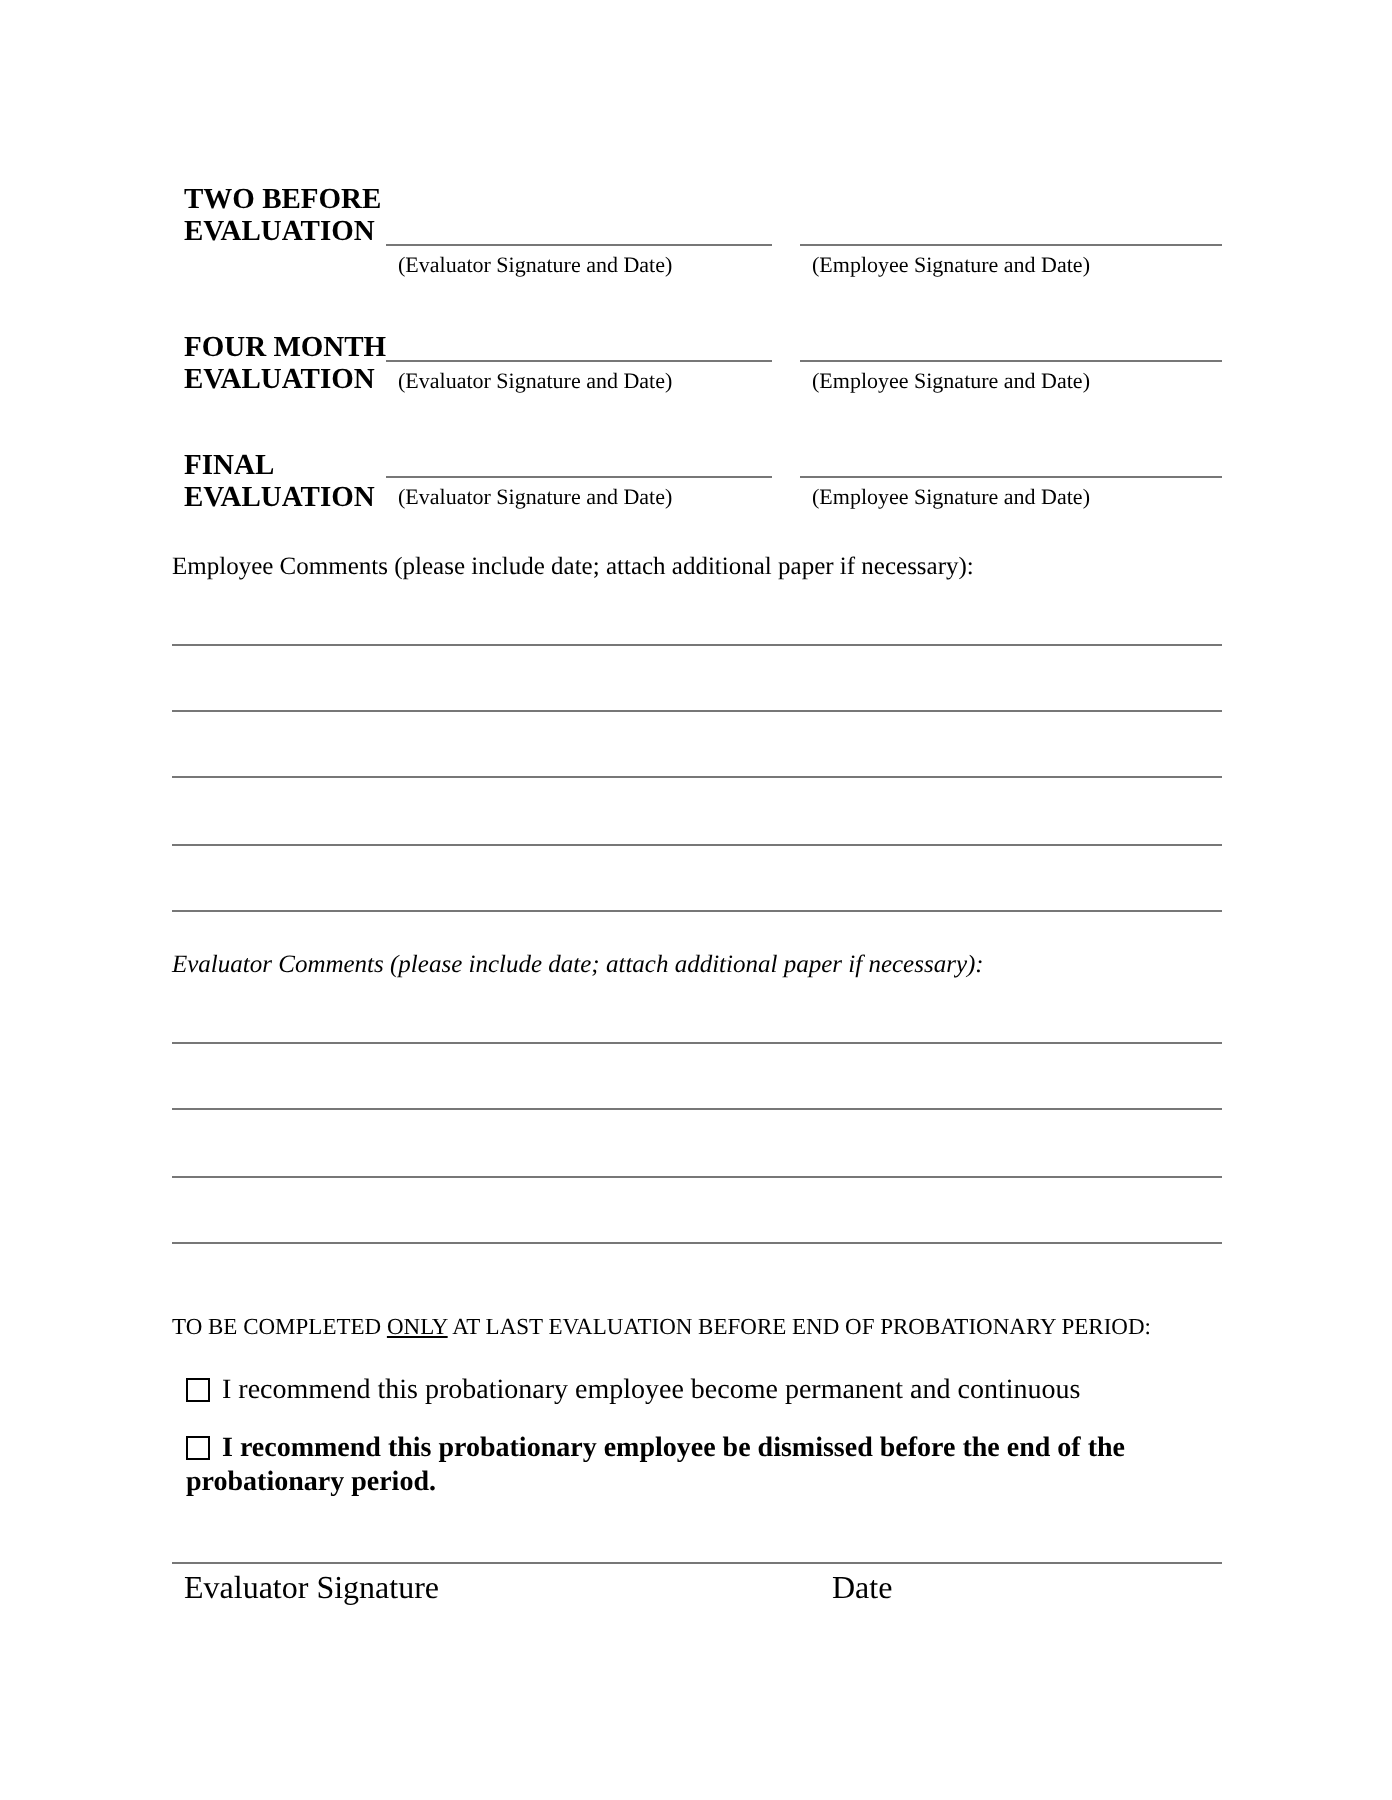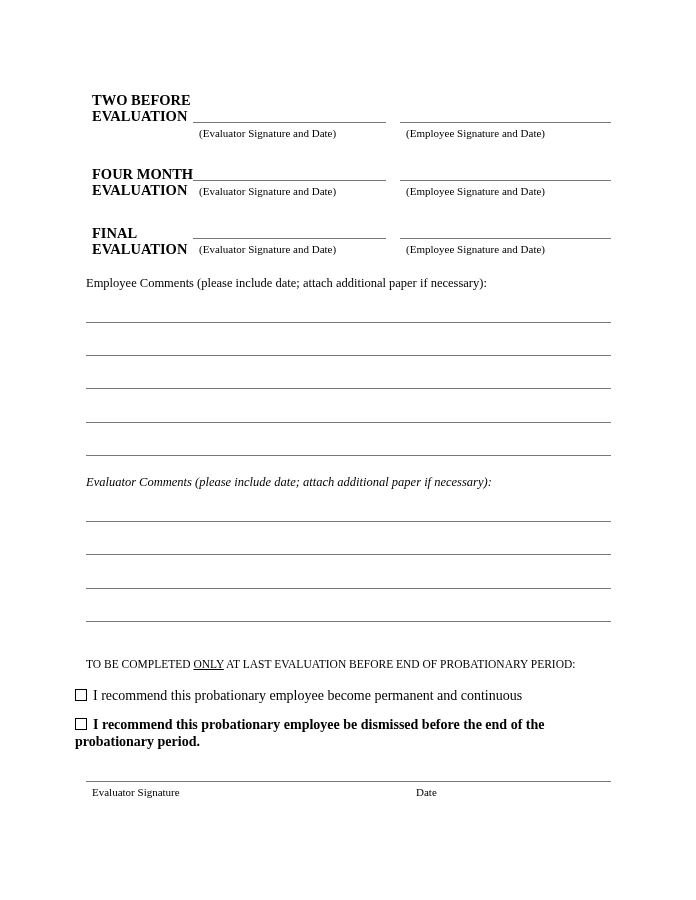--- a/index.html
+++ b/index.html
@@ -6,24 +6,24 @@
   body { width:696px; height:900px; position:relative; overflow:hidden;
          font-family:"Liberation Serif", "DejaVu Serif", serif; color:#000; }
   .abs { position:absolute; }
   .eval-title { font-weight:bold; font-size:14.5px; line-height:16px; left:92px; width:110px; }
   .sigline { height:0; border-top:1px solid #777; }
   .caption { font-size:11px; line-height:12px; }
   .comment-label { font-size:12.5px; left:86px; }
   .rule { left:86px; width:525px; height:0; border-top:1px solid #777; }
   .notice { font-size:11.5px; left:86px; }
   .notice u { text-decoration:underline; }
-  .cb-row { left:75px; font-size:14px; line-height:17px; }
+  .cb-row { left:93px; font-size:14px; line-height:17px; }
   .checkbox { display:inline-block; width:10px; height:10px; border:1px solid #000; vertical-align:top; margin-top:2px; margin-right:6px; }
   .cb-text { display:inline-block; vertical-align:top; }
-  .final-caption { font-size:11px; }
+  .final-caption { font-size:16px; }
 </style>
 </head>
 <body>
 
 <div>
   <div class="abs eval-title" style="top:92px;">
     <div>TWO BEFORE</div>
     <div>EVALUATION</div>
   </div>
   <div class="abs sigline" style="top:122px; left:193px; width:193px;"></div>

